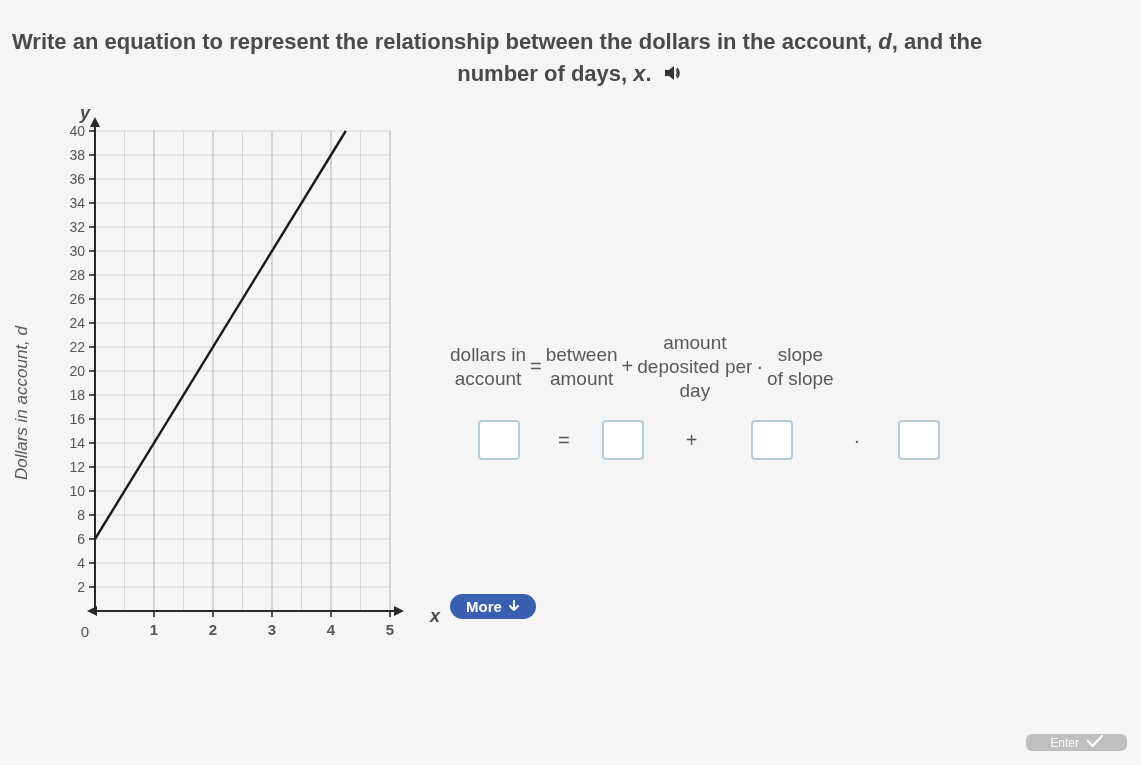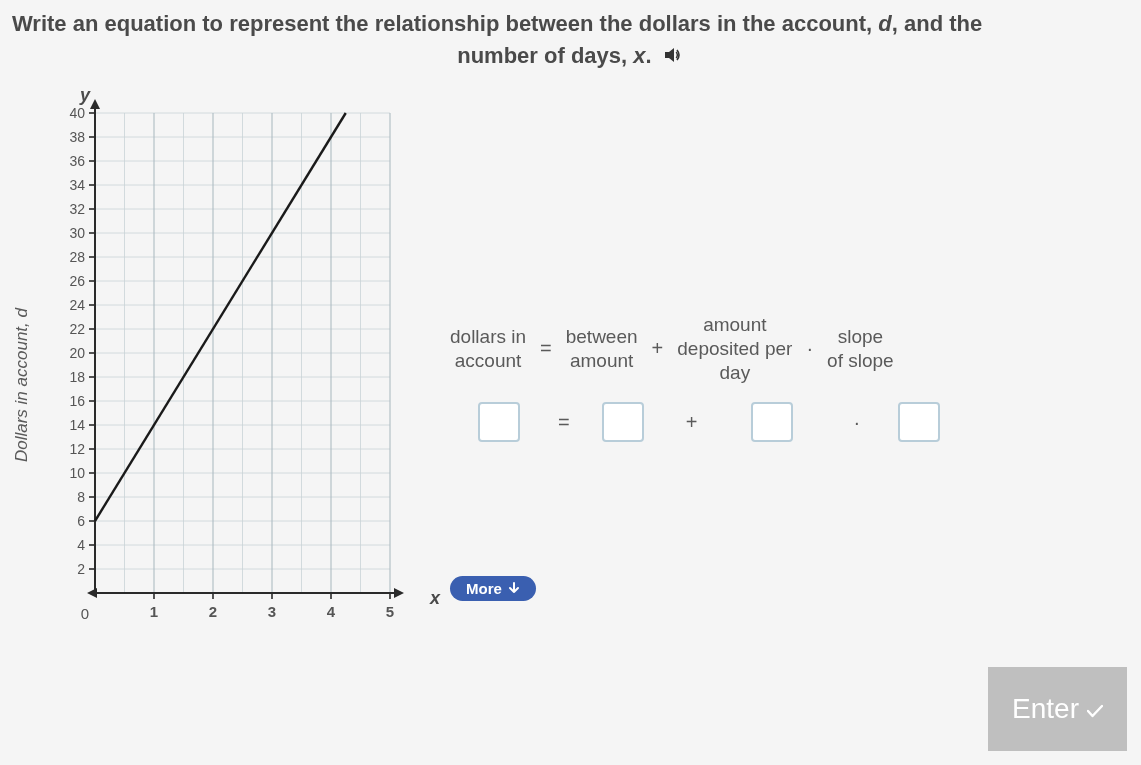--- a/index.html
+++ b/index.html
@@ -5,21 +5,21 @@
     * { box-sizing: border-box; margin: 0; padding: 0; }
     body {
       font-family: Arial, Helvetica, sans-serif;
       background: #f5f5f5;
       width: 1141px;
       height: 765px;
       position: relative;
       color: #4a4a4a;
     }
     .container {
-      padding: 8px 12px;
+      padding: 26px 12px;
     }
     .question-text {
       font-size: 22px;
       font-weight: 600;
       color: #4a4a4a;
       text-align: left;
       line-height: 1.45;
       margin-bottom: 20px;
     }
     .question-line2 {
@@ -86,21 +86,21 @@
     }
     .equation-block {
       position: absolute;
       top: 220px;
       left: 0;
       font-size: 19px;
     }
     .eq-row {
       display: flex;
       align-items: center;
-      gap: 10px;
+      gap: 0;
     }
     .term {
       text-align: center;
       line-height: 1.25;
     }
     .op {
       font-size: 20px;
       padding: 0 4px;
     }
     .inputs-row {
@@ -133,23 +133,23 @@
       gap: 6px;
       cursor: pointer;
       margin-top: 18px;
     }
     .enter-btn {
       position: absolute;
       bottom: 14px;
       right: 14px;
       background: #bfbfbf;
       color: #fff;
-      border-radius: 0;
-      padding: 26px 24px;
-      font-size: 28px;
+      border-radius: 6px;
+      padding: 0 24px;
+      font-size: 12px;
       display: inline-flex;
       align-items: center;
       gap: 8px;
       cursor: pointer;
     }
     .spacer-col { width: 44px; display:inline-block; }
   </style>
 </head>
 <body>
 

